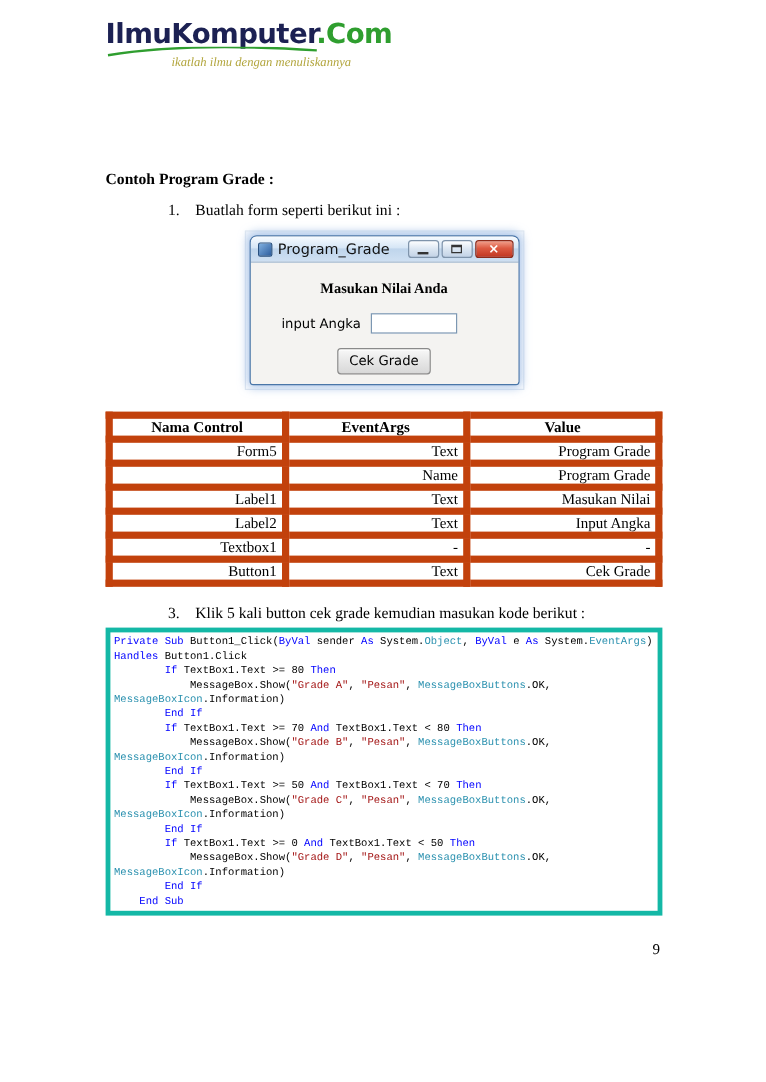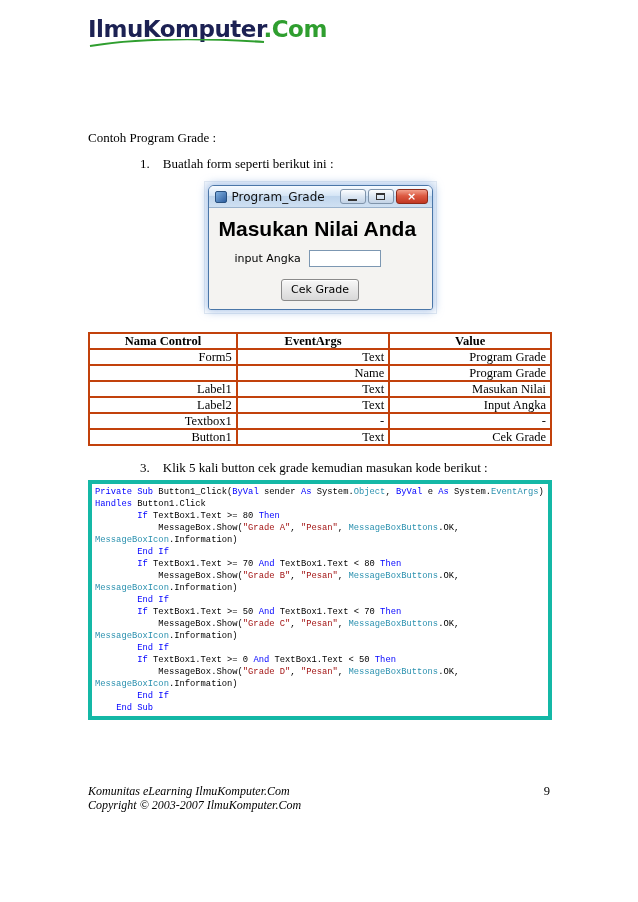--- a/index.html
+++ b/index.html
@@ -14,21 +14,21 @@
 
   
   .logo-line{font-family:"DejaVu Sans",sans-serif;font-weight:bold;font-size:23px;letter-spacing:-0.5px;line-height:26px}
   .logo-dark{color:var(--logo-dark)}
   .logo-green{color:var(--logo-green)}
   .swoosh{display:block;margin-top:-3px}
   .swoosh path{stroke:var(--logo-green)}
   .tagline{font-style:italic;font-size:10.5px;line-height:12px;color:var(--logo-tagline);margin:-1px 0 0 55px}
 
   
-  .doc-heading{font-size:13px;font-weight:normal;margin-top:82px;line-height:15px}
+  .doc-heading{font-size:13px;font-weight:bold;margin-top:82px;line-height:15px}
   .step{margin:11px 0 0 52px;font-size:13px;line-height:15px}
   .step-num{display:inline-block;margin-right:13px}
 
   
   .form-shot{width:233px;margin:10px auto 0;padding:3px;background:linear-gradient(#f3f7fc,#ffffff);border:1px solid #e2e9f2}
   .window{border:1px solid #4a76a8;border-radius:6px 6px 3px 3px;overflow:hidden;
           box-shadow:0 0 8px 2px rgba(125,165,220,.6);background:#f4f3f1}
   .titlebar{height:22px;display:flex;align-items:center;padding:0 4px;
             background:linear-gradient(#f7fbff,#d6e6f6 45%,#bfd5ec 50%,#cfe0f2);
             border-bottom:1px solid #9ab2cc}
@@ -37,34 +37,34 @@
   .win-title{flex:1;font-family:"DejaVu Sans",sans-serif;font-size:12px;color:#111;white-space:nowrap}
   .win-controls{display:flex;gap:2px}
   .wbtn{height:15px;border-radius:3px;display:flex;align-items:center;justify-content:center;
         border:1px solid #7f94ab;font-family:"DejaVu Sans",sans-serif}
   .wbtn.min,.wbtn.max{width:26px;background:linear-gradient(#fdfeff,#dbe6f2 50%,#c3d3e6)}
   .wbtn.close{width:32px;background:linear-gradient(#f2a08c,#dd5a42 45%,#c13722);
               border-color:#8d2a1a;color:#fff;font-weight:bold;font-size:11px;line-height:1}
   .glyph-min{width:9px;height:2px;background:#333;margin-top:6px}
   .glyph-max{width:9px;height:7px;border:1px solid #333;border-top-width:2px}
   .win-body{padding:8px 10px 8px;background:#f4f3f1}
-  .form-heading{font-family:Liberation Sans, sans-serif;font-weight:bold;font-size:21px;
-                text-align:left;margin:4px 0 12px;line-height:18px}
+  .form-heading{font-family:Liberation Serif, serif;font-weight:bold;font-size:12px;
+                text-align:center;margin:4px 0 12px;line-height:18px}
   .input-row{display:flex;align-items:center;margin-left:16px;gap:8px;height:17px}
   .input-label{font-family:"DejaVu Sans",sans-serif;font-size:11px}
   .textbox{width:72px;height:17px;background:#fff;border:1px solid #7c97b2;outline:none;
            font-family:"DejaVu Sans",sans-serif;font-size:11px;padding:0 2px}
   .btn-row{text-align:center;margin-top:12px;height:22px}
   .form-btn{display:inline-block;font-family:"DejaVu Sans",sans-serif;font-size:11px;line-height:16px;
             padding:2px 9px;border:1px solid #8a8a8a;border-radius:3px;
             background:linear-gradient(#f8f8f8,#e7e7e7 50%,#d8d8d8);box-shadow:inset 0 1px 0 #fff}
 
   
   .prop-table{width:100%;margin-top:18px;border-collapse:collapse;font-size:12.5px}
-  .prop-table th,.prop-table td{border:2px solid #c2410c;padding:0 4px;height:16px;line-height:14px}
+  .prop-table th,.prop-table td{border:6px solid #c2410c;padding:0 4px;height:16px;line-height:14px}
   .prop-table th{font-weight:bold;text-align:center}
   .prop-table td{text-align:right}
   .col-1{width:32%}.col-2{width:33%}.col-3{width:35%}
 
   
   .code{margin-top:5px;border:4px solid #14b8a6;padding:2px 3px;
         font-family:"Liberation Mono","DejaVu Sans Mono",monospace;
         font-size:8.8px;line-height:12px;white-space:pre;color:#000;overflow:hidden}
   .tok-kw{color:var(--kw)} .tok-str{color:var(--str)} .tok-ty{color:var(--ty)} .tok-pl{color:#000}
 
@@ -77,20 +77,21 @@
 
 <div class="page">
 
   <header class="logo">
     <div class="logo-line">
       <span class="logo-dark">IlmuKomputer</span><span class="logo-green">.Com</span>
     </div>
     <svg class="swoosh" width="180" height="9" viewBox="0 0 180 9">
       <path d="M2 7 Q 70 -4 176 3" fill="none" stroke-width="2"></path>
     </svg>
+    <div class="tagline">ikatlah ilmu dengan menuliskannya</div>
   </header>
 
   <h1 class="doc-heading">Contoh Program Grade :</h1>
 
   <div class="step">
     <span class="step-num">1.</span><span>Buatlah form seperti berikut ini :</span>
   </div>
 
   <div class="form-shot">
     <div class="window">
@@ -162,19 +163,15 @@
         </tr>
       </tbody>
   </table>
 
   <div class="step" style="margin-top:14px">
     <span class="step-num">3.</span><span>Klik 5 kali button cek grade kemudian masukan kode berikut :</span>
   </div>
 
   <div class="code"><div class="code-line"><span class="tok-kw">Private Sub </span><span class="tok-pl">Button1_Click(</span><span class="tok-kw">ByVal </span><span class="tok-pl">sender </span><span class="tok-kw">As </span><span class="tok-pl">System.</span><span class="tok-ty">Object</span><span class="tok-pl">, </span><span class="tok-kw">ByVal </span><span class="tok-pl">e </span><span class="tok-kw">As </span><span class="tok-pl">System.</span><span class="tok-ty">EventArgs</span><span class="tok-pl">)</span></div><div class="code-line"><span class="tok-kw">Handles </span><span class="tok-pl">Button1.Click</span></div><div class="code-line"><span class="tok-pl">        </span><span class="tok-kw">If </span><span class="tok-pl">TextBox1.Text &gt;= 80 </span><span class="tok-kw">Then</span></div><div class="code-line"><span class="tok-pl">            MessageBox.Show(</span><span class="tok-str">"Grade A"</span><span class="tok-pl">, </span><span class="tok-str">"Pesan"</span><span class="tok-pl">, </span><span class="tok-ty">MessageBoxButtons</span><span class="tok-pl">.OK,</span></div><div class="code-line"><span class="tok-ty">MessageBoxIcon</span><span class="tok-pl">.Information)</span></div><div class="code-line"><span class="tok-pl">        </span><span class="tok-kw">End If</span></div><div class="code-line"><span class="tok-pl">        </span><span class="tok-kw">If </span><span class="tok-pl">TextBox1.Text &gt;= 70 </span><span class="tok-kw">And </span><span class="tok-pl">TextBox1.Text &lt; 80 </span><span class="tok-kw">Then</span></div><div class="code-line"><span class="tok-pl">            MessageBox.Show(</span><span class="tok-str">"Grade B"</span><span class="tok-pl">, </span><span class="tok-str">"Pesan"</span><span class="tok-pl">, </span><span class="tok-ty">MessageBoxButtons</span><span class="tok-pl">.OK,</span></div><div class="code-line"><span class="tok-ty">MessageBoxIcon</span><span class="tok-pl">.Information)</span></div><div class="code-line"><span class="tok-pl">        </span><span class="tok-kw">End If</span></div><div class="code-line"><span class="tok-pl">        </span><span class="tok-kw">If </span><span class="tok-pl">TextBox1.Text &gt;= 50 </span><span class="tok-kw">And </span><span class="tok-pl">TextBox1.Text &lt; 70 </span><span class="tok-kw">Then</span></div><div class="code-line"><span class="tok-pl">            MessageBox.Show(</span><span class="tok-str">"Grade C"</span><span class="tok-pl">, </span><span class="tok-str">"Pesan"</span><span class="tok-pl">, </span><span class="tok-ty">MessageBoxButtons</span><span class="tok-pl">.OK,</span></div><div class="code-line"><span class="tok-ty">MessageBoxIcon</span><span class="tok-pl">.Information)</span></div><div class="code-line"><span class="tok-pl">        </span><span class="tok-kw">End If</span></div><div class="code-line"><span class="tok-pl">        </span><span class="tok-kw">If </span><span class="tok-pl">TextBox1.Text &gt;= 0 </span><span class="tok-kw">And </span><span class="tok-pl">TextBox1.Text &lt; 50 </span><span class="tok-kw">Then</span></div><div class="code-line"><span class="tok-pl">            MessageBox.Show(</span><span class="tok-str">"Grade D"</span><span class="tok-pl">, </span><span class="tok-str">"Pesan"</span><span class="tok-pl">, </span><span class="tok-ty">MessageBoxButtons</span><span class="tok-pl">.OK,</span></div><div class="code-line"><span class="tok-ty">MessageBoxIcon</span><span class="tok-pl">.Information)</span></div><div class="code-line"><span class="tok-pl">        </span><span class="tok-kw">End If</span></div><div class="code-line"><span class="tok-pl">    </span><span class="tok-kw">End Sub</span></div></div>
 
-  <footer class="footer">
-    <div>Komunitas eLearning IlmuKomputer.Com</div>
-    <div>Copyright © 2003-2007 IlmuKomputer.Com</div>
-  </footer>
   <div class="page-number">9</div>
 
 </div>
 
 </body></html>

